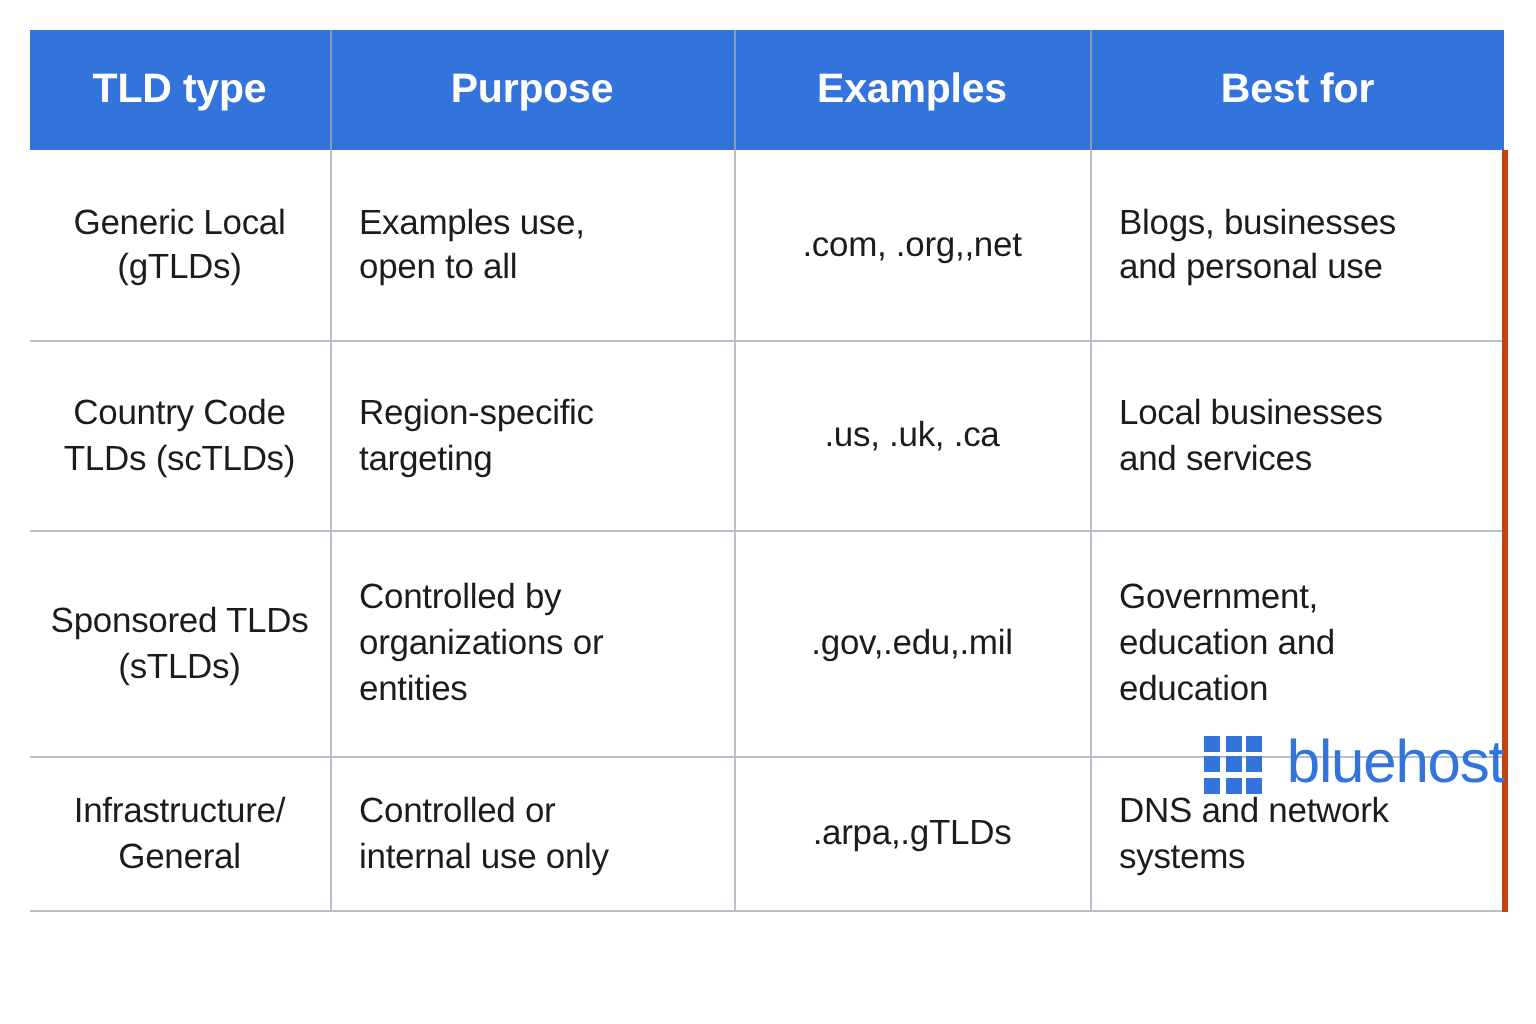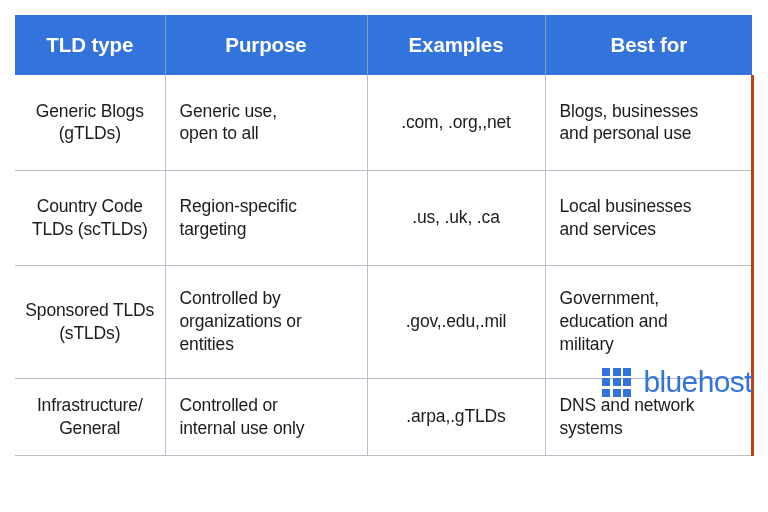--- a/index.html
+++ b/index.html
@@ -143,25 +143,25 @@
           <th>Purpose</th>
           <th>Examples</th>
           <th class="last-col">Best for</th>
         </tr>
       </thead>
 
       <tbody>
 
         <tr class="row-1">
           <td class="align-center">
-            <span class="cell-line">Generic Blogs</span>
+            <span class="cell-line">Generic Local</span>
             <span class="cell-line">(gTLDs)</span>
           </td>
           <td class="align-left">
-            <span class="cell-line">Generic use,</span>
+            <span class="cell-line">Examples use,</span>
             <span class="cell-line">open to all</span>
           </td>
           <td class="align-center">
             <span class="cell-line">.com, .org,,net</span>
           </td>
           <td class="align-left last-col">
             <span class="cell-line">Blogs, businesses</span>
             <span class="cell-line">and personal use</span>
           </td>
         </tr>
@@ -193,21 +193,21 @@
             <span class="cell-line">Controlled by</span>
             <span class="cell-line">organizations or</span>
             <span class="cell-line">entities</span>
           </td>
           <td class="align-center">
             <span class="cell-line">.gov,.edu,.mil</span>
           </td>
           <td class="align-left last-col">
             <span class="cell-line">Government,</span>
             <span class="cell-line">education and</span>
-            <span class="cell-line">military</span>
+            <span class="cell-line">education</span>
           </td>
         </tr>
 
         <tr class="row-4 last-row">
           <td class="align-center">
             <span class="cell-line">Infrastructure/</span>
             <span class="cell-line">General</span>
           </td>
           <td class="align-left">
             <span class="cell-line">Controlled or</span>

